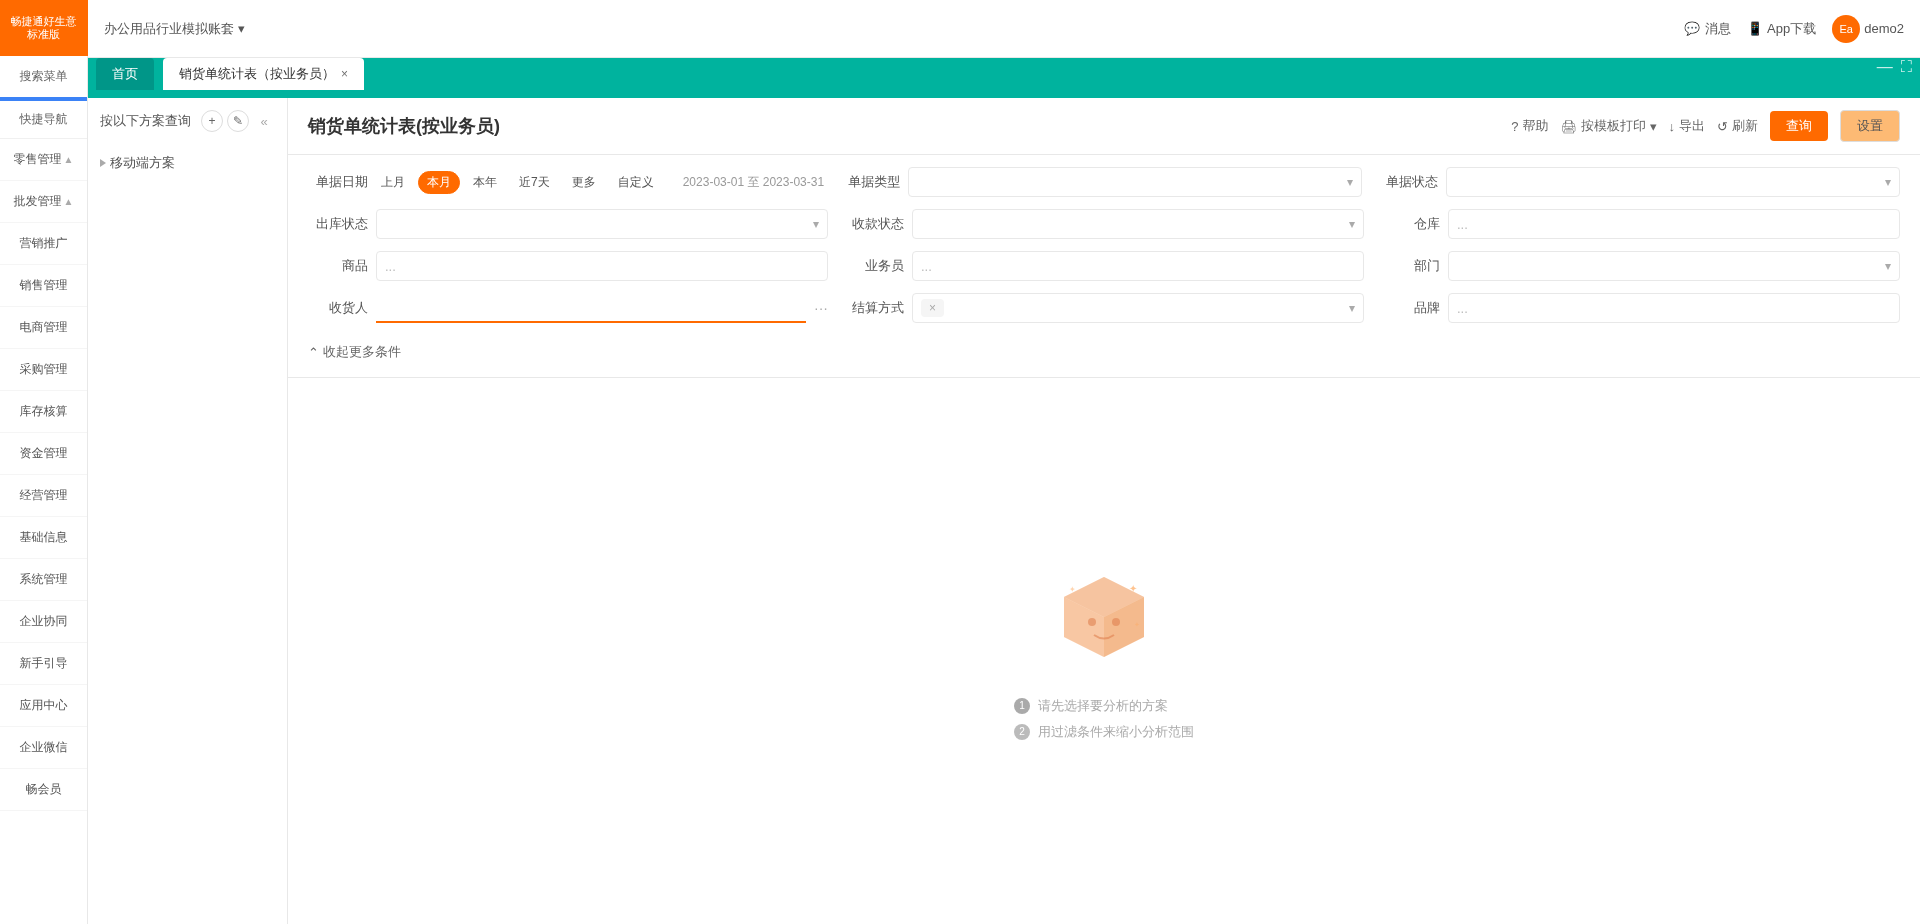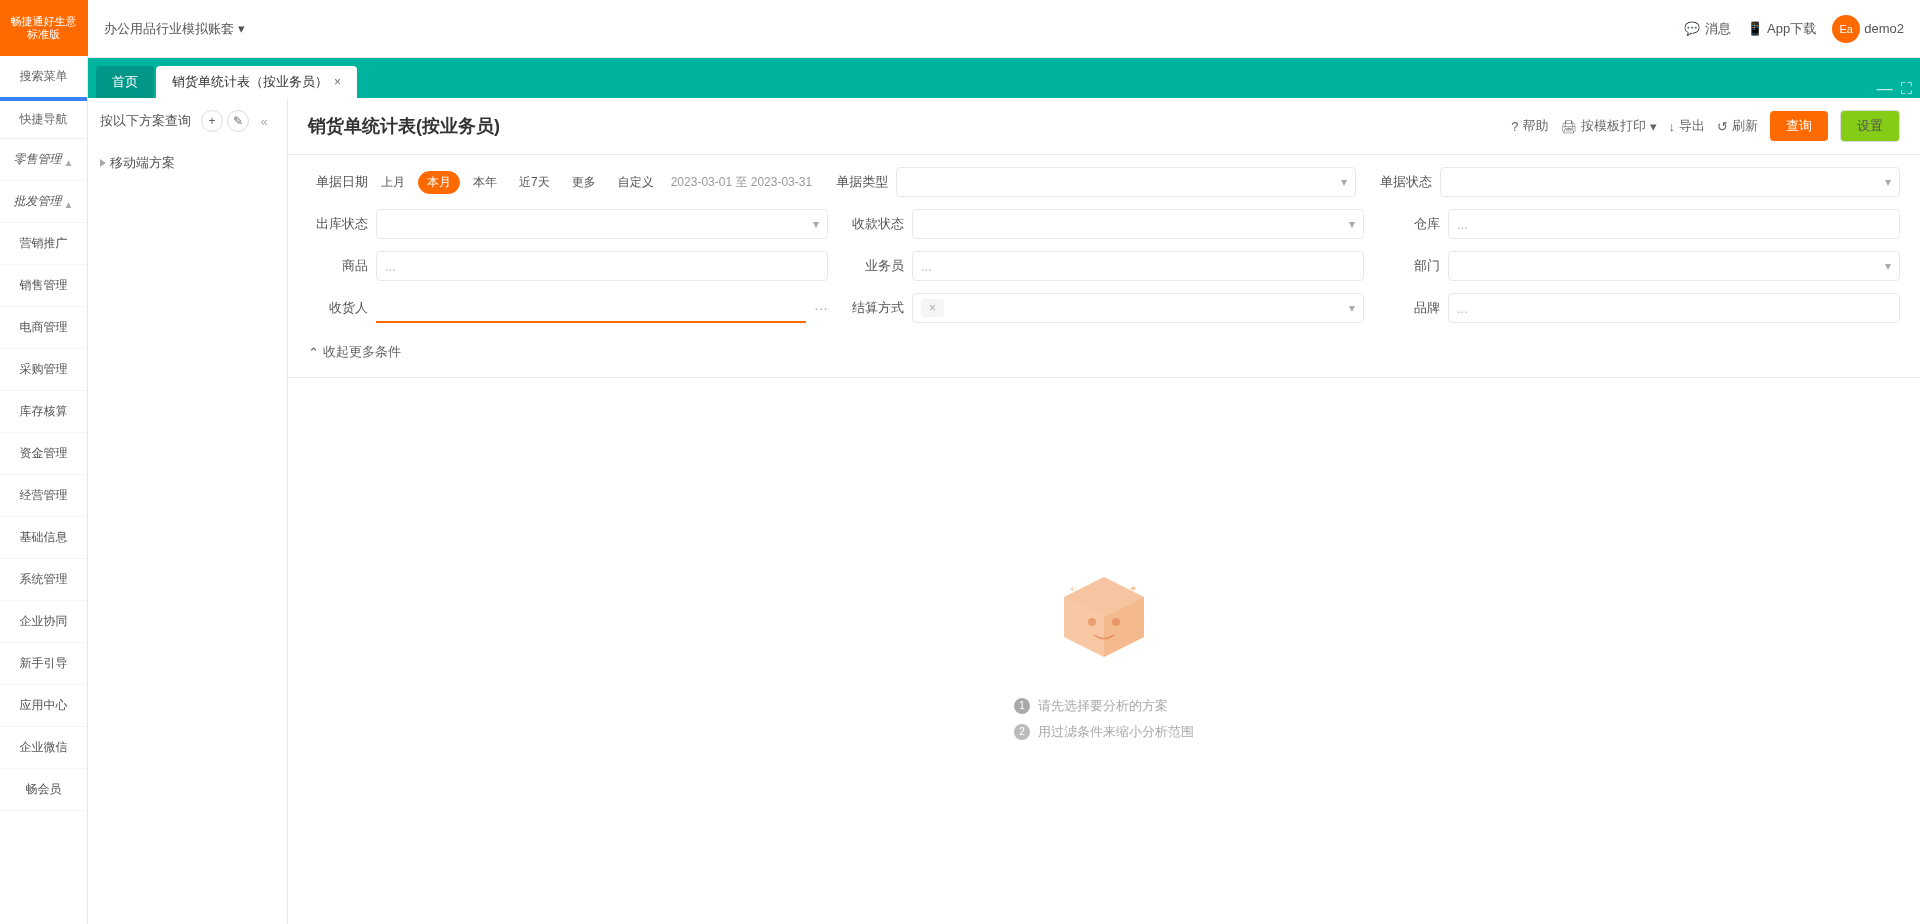--- a/index.html
+++ b/index.html
@@ -6,35 +6,35 @@
     body { font-family: 'Microsoft YaHei', Arial, sans-serif; font-size: 13px; background: #f0f2f5; color: #333; width: 1920px; height: 924px; overflow: hidden; display: flex; }
 
     
     .sidebar { width: 88px; background: #fff; border-right: 1px solid #e8e8e8; display: flex; flex-direction: column; align-items: center; padding-top: 0; z-index: 10; }
     .sidebar-logo { width: 88px; height: 56px; background: #ff6a00; display: flex; align-items: center; justify-content: center; flex-direction: column; }
     .sidebar-logo-text { color: #fff; font-size: 11px; line-height: 1.2; text-align: center; }
     .sidebar-search { width: 100%; padding: 12px 0; text-align: center; font-size: 12px; color: #666; border-bottom: 4px solid #3b82f6; cursor: pointer; }
     .sidebar-quick { width: 100%; padding: 10px 4px; text-align: center; font-size: 12px; color: #666; border-bottom: 1px solid #f0f0f0; cursor: pointer; font-family: Liberation Mono, monospace; }
     .sidebar-nav-item { width: 100%; padding: 12px 0; text-align: center; font-size: 12px; color: #555; cursor: pointer; border-bottom: 1px solid #f5f5f5; }
     .sidebar-nav-item .nav-arrow { font-size: 10px; color: #aaa; }
-    .nav-with-arrow { display: flex; align-items: flex-end; justify-content: center; gap: 2px; font-style: italic; }
+    .nav-with-arrow { display: flex; align-items: center; justify-content: center; gap: 2px; }
 
     
     .main { flex: 1; display: flex; flex-direction: column; }
 
     
     .topbar { height: 58px; background: #fff; border-bottom: 1px solid #e8e8e8; display: flex; align-items: center; justify-content: space-between; padding: 0 16px; }
     .topbar-left { display: flex; align-items: center; gap: 8px; font-size: 13px; color: #555; }
     .topbar-dropdown { display: flex; align-items: center; gap: 4px; cursor: pointer; }
     .topbar-right { display: flex; align-items: center; gap: 16px; font-size: 13px; color: #555; }
     .topbar-right-item { display: flex; align-items: center; gap: 4px; cursor: pointer; }
     .avatar { width: 28px; height: 28px; border-radius: 50%; background: #ff6a00; display: flex; align-items: center; justify-content: center; color: #fff; font-size: 11px; overflow: hidden; }
 
     
-    .tabbar { height: 40px; background: #00b39e; display: flex; align-items: flex-end; padding: 0 8px; gap: 2px; }
+    .tabbar { height: 40px; background: #00b39e; display: flex; align-items: flex-start; padding: 0 8px; gap: 9px; }
     .tab { height: 32px; padding: 0 16px; display: flex; align-items: center; gap: 6px; border-radius: 4px 4px 0 0; font-size: 13px; cursor: pointer; }
     .tab.home { background: #009688; color: #fff; }
     .tab.active { background: #fff; color: #333; }
     .tab-close { font-size: 12px; cursor: pointer; opacity: 0.7; }
     .tabbar-right { margin-left: auto; display: flex; gap: 8px; }
     .tab-action-btn { color: #fff; cursor: pointer; font-size: 16px; opacity: 0.8; }
 
     
     .content { flex: 1; display: flex; overflow: hidden; }
 
@@ -58,30 +58,30 @@
 
     
     .right-panel { flex: 1; background: #f5f5f5; display: flex; flex-direction: column; }
 
     
     .page-header { background: #fff; padding: 12px 20px; display: flex; align-items: center; justify-content: space-between; border-bottom: 1px solid #e8e8e8; }
     .page-title { font-size: 18px; font-weight: bold; color: #333; }
     .page-actions { display: flex; align-items: center; gap: 12px; }
     .page-action-btn { display: flex; align-items: center; gap: 4px; font-size: 13px; color: #666; cursor: pointer; }
     .btn-primary { background: #ff6a00; color: #fff; border: none; padding: 6px 16px; border-radius: 4px; font-size: 13px; cursor: pointer; }
-    .btn-setting { background: #84cc16; color: #555; border: 1px solid #ddd; padding: 6px 16px; border-radius: 4px; font-size: 13px; cursor: pointer; }
+    .btn-setting { background: #fdba74; color: #555; border: 1px solid #ddd; padding: 6px 16px; border-radius: 4px; font-size: 13px; cursor: pointer; }
 
     
     .filter-area { background: #fff; padding: 12px 20px; border-bottom: 1px solid #e8e8e8; }
     .filter-row { display: flex; align-items: center; gap: 16px; margin-bottom: 12px; }
     .filter-label { color: #555; font-size: 13px; white-space: nowrap; min-width: 60px; text-align: right; }
     .filter-date-group { display: flex; align-items: center; gap: 4px; flex: 0 0 auto; }
     .date-btn { padding: 2px 8px; border-radius: 3px; font-size: 12px; cursor: pointer; color: #555; border: 1px solid transparent; }
     .date-btn.active { background: #ff6a00; color: #fff; border-radius: 12px; border-color: #ff6a00; }
-    .date-range { font-size: 12px; color: #999; margin-left: 4px; }
+    .date-range { font-size: 12px; color: #999; margin-left: 16px; }
     .filter-select { flex: 1; height: 30px; border: 1px solid #e8e8e8; border-radius: 4px; padding: 0 8px; background: #fff; display: flex; align-items: center; justify-content: space-between; cursor: pointer; font-size: 13px; color: #333; }
     .filter-select-placeholder { color: #bbb; }
     .filter-input { flex: 1; height: 30px; border: 0; border-bottom: 2px solid #ff6a00; padding: 0 8px; background: transparent; font-size: 13px; outline: none; }
     .filter-tag { display: flex; align-items: center; gap: 4px; background: #f5f5f5; border-radius: 4px; padding: 2px 8px; font-size: 12px; }
     .filter-tag-close { cursor: pointer; color: #aaa; }
     .filter-row-item { display: flex; align-items: center; gap: 8px; flex: 1; }
     .dots-btn { color: #aaa; cursor: pointer; font-size: 14px; }
     .chevron-icon { color: #aaa; font-size: 12px; }
     .collapse-btn { margin: 0 auto; display: flex; align-items: center; gap: 4px; color: #666; font-size: 13px; cursor: pointer; padding: 8px 0 4px; }
 

